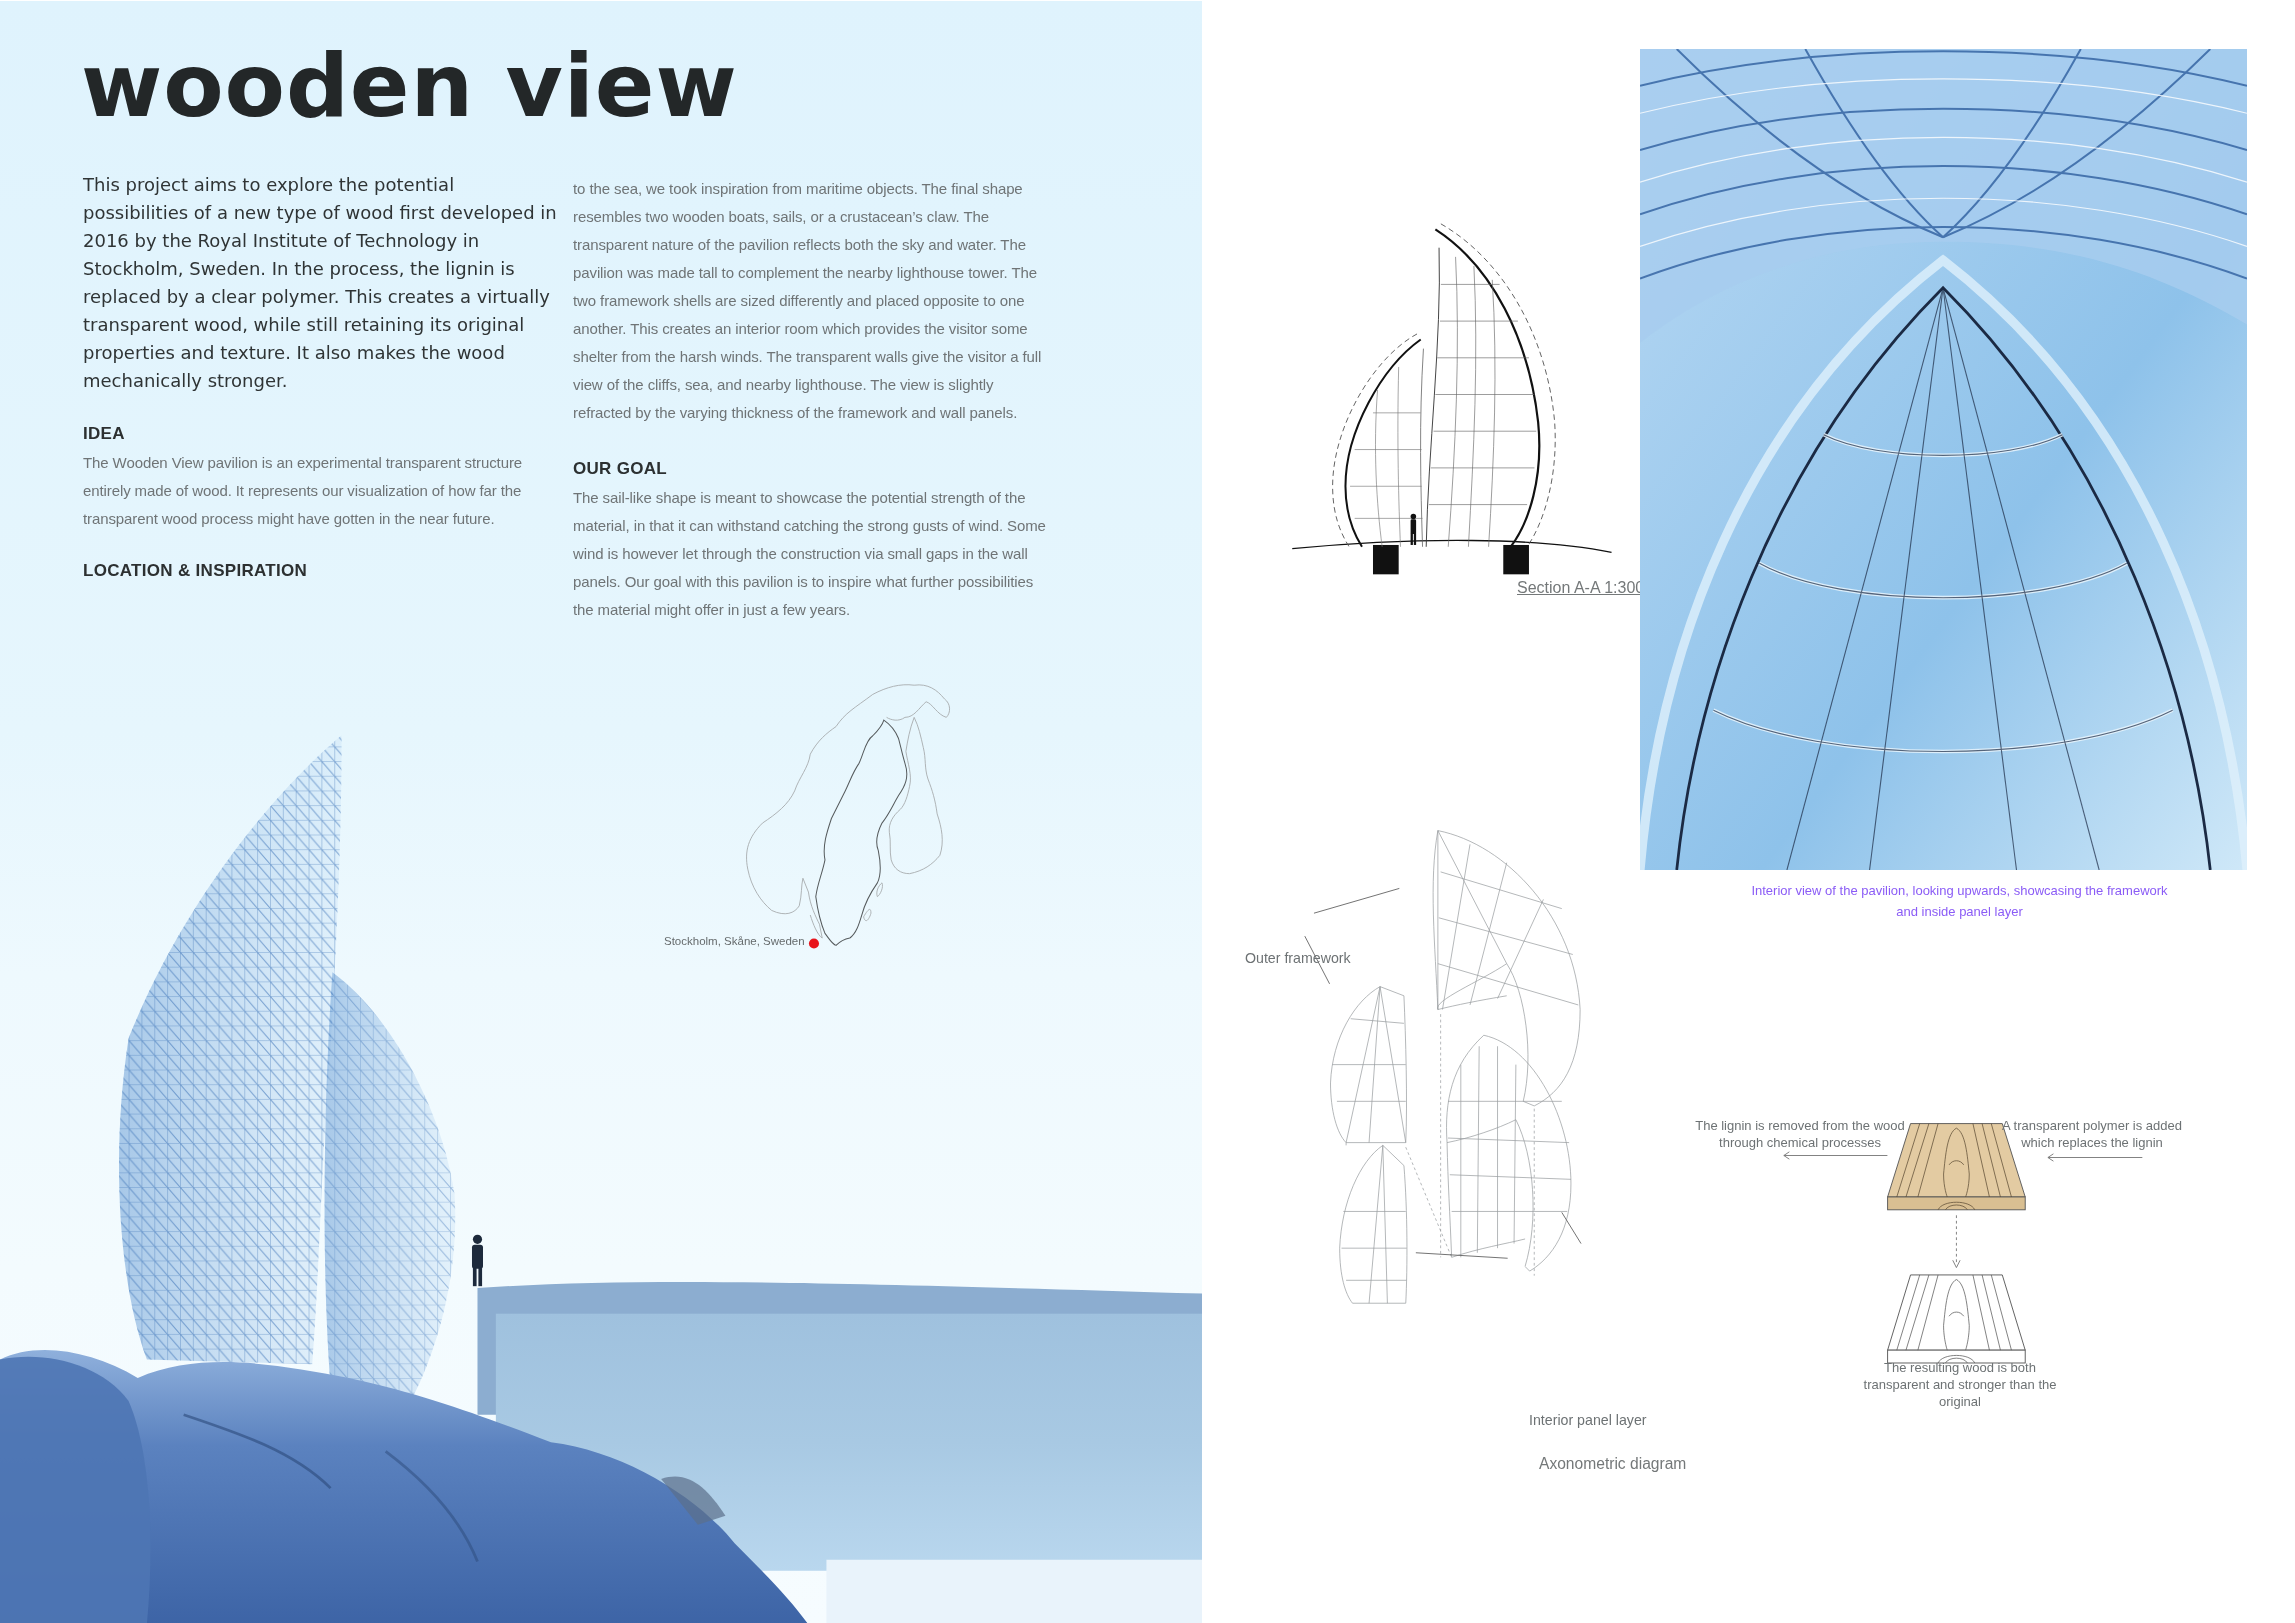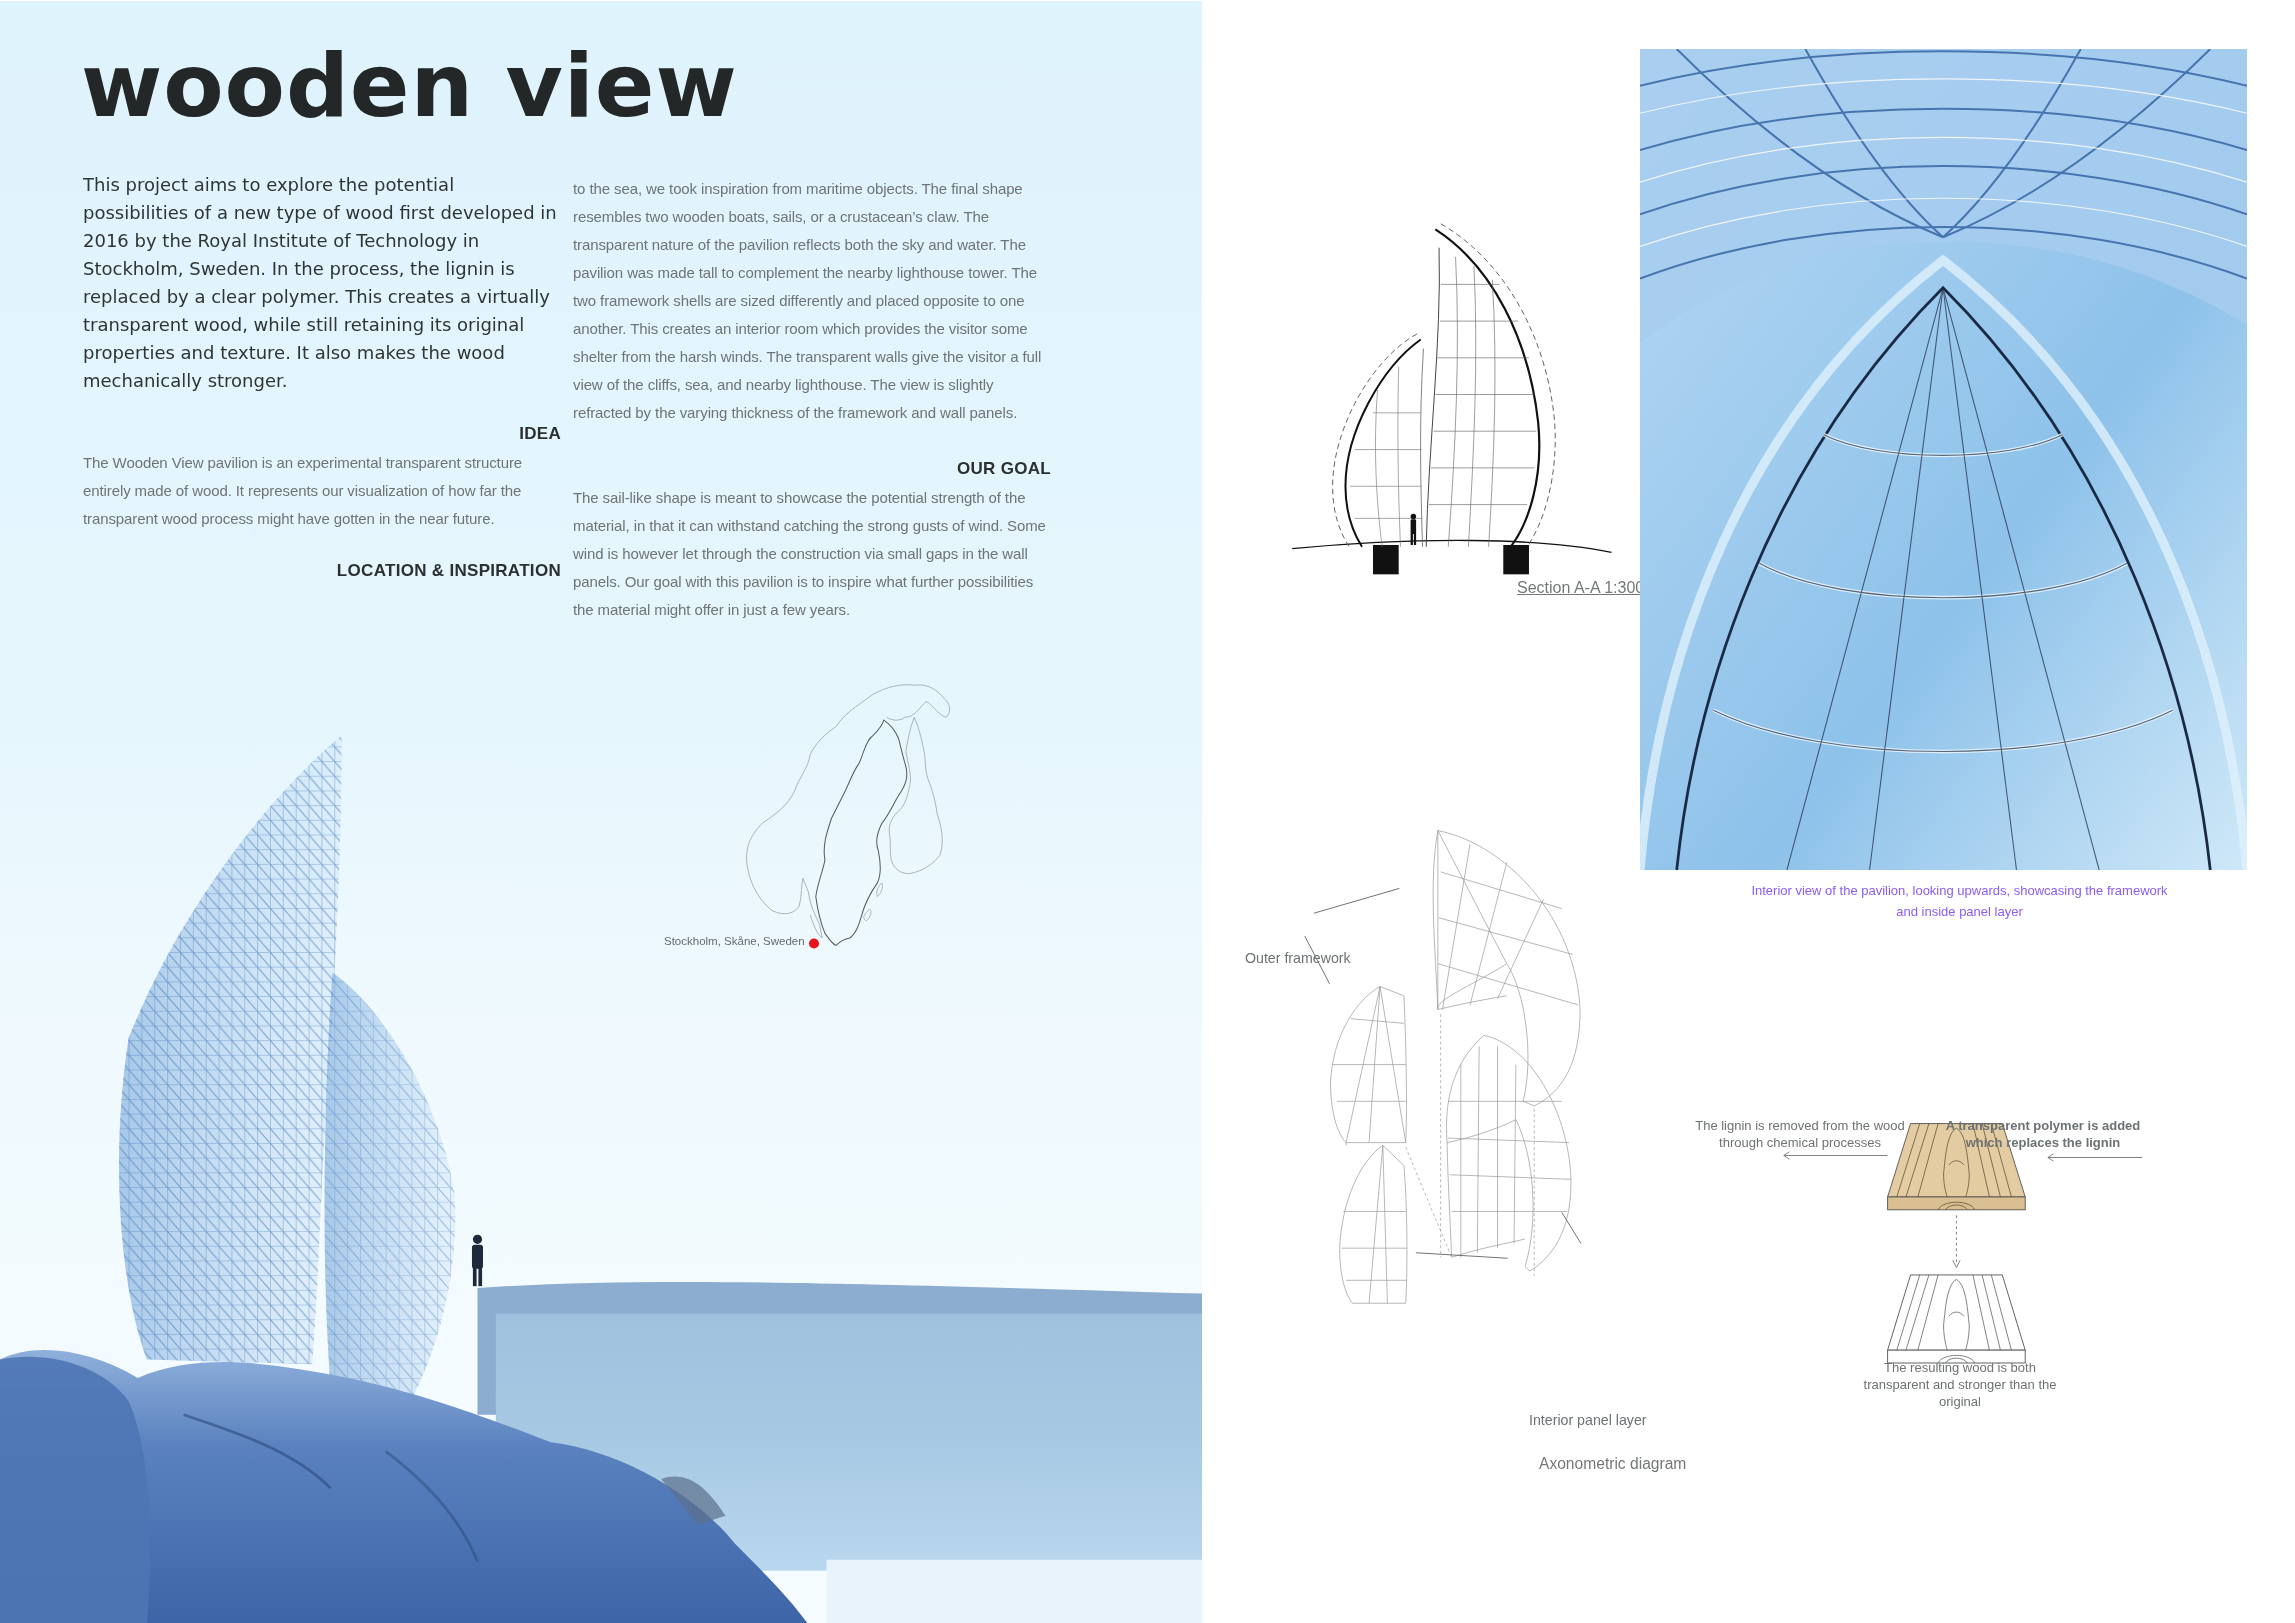--- a/index.html
+++ b/index.html
@@ -24,21 +24,20 @@
     position: absolute; left: 83px; top: 170px; width: 478px;
     font-family: "DejaVu Sans", sans-serif;
     font-size: 18px; line-height: 28px; color: #2f3435; margin: 0;
   }
   .col { position: absolute; width: 478px; }
   .col.c1 { left: 83px; top: 422px; }
   .col.c2 { left: 573px; top: 174px; }
   .sec-head {
     font-size: 17px; color: #2c3031; margin: 0 0 3.7px 0; line-height: 22px;
     letter-spacing: 0.3px;
-    text-align: right;
   }
   .sec-body {
     font-size: 15px; line-height: 28px; color: #6f7476; margin: 0;
     letter-spacing: -0.1px;
   }
   .gap { height: 27.5px; }
 
   
   .map { position: absolute; left: 744px; top: 675px; width: 230px; height: 285px; }
   .map-label {
@@ -325,21 +324,21 @@
 </svg>
 <svg style="position:absolute; left:2046px; top:1152px; width:101px; height:11px;" viewBox="0 0 110 12">
   <path d="M2 6 L105 6" stroke="#777" stroke-width="1"></path>
     <path d="M8 2 L2 6 L8 10" stroke="#777" stroke-width="1" fill="none"></path>
 </svg>
 
 <div class="wood-note" style="left:1685px; top:1117px; width:230px;">
   <div>The lignin is removed from the wood</div>
   <div>through chemical processes</div>
 </div>
-<div class="wood-note" style="left:1942px; top:1117px; width:202px;font-weight:bold;">
+<div class="wood-note" style="left:1991px; top:1117px; width:202px;">
   <div>A transparent polymer is added</div>
   <div>which replaces the lignin</div>
 </div>
 <div class="wood-note" style="left:1850px; top:1359px; width:220px;">
   <div>The resulting wood is both</div>
   <div>transparent and stronger than the</div>
   <div>original</div>
 </div>
 
 

